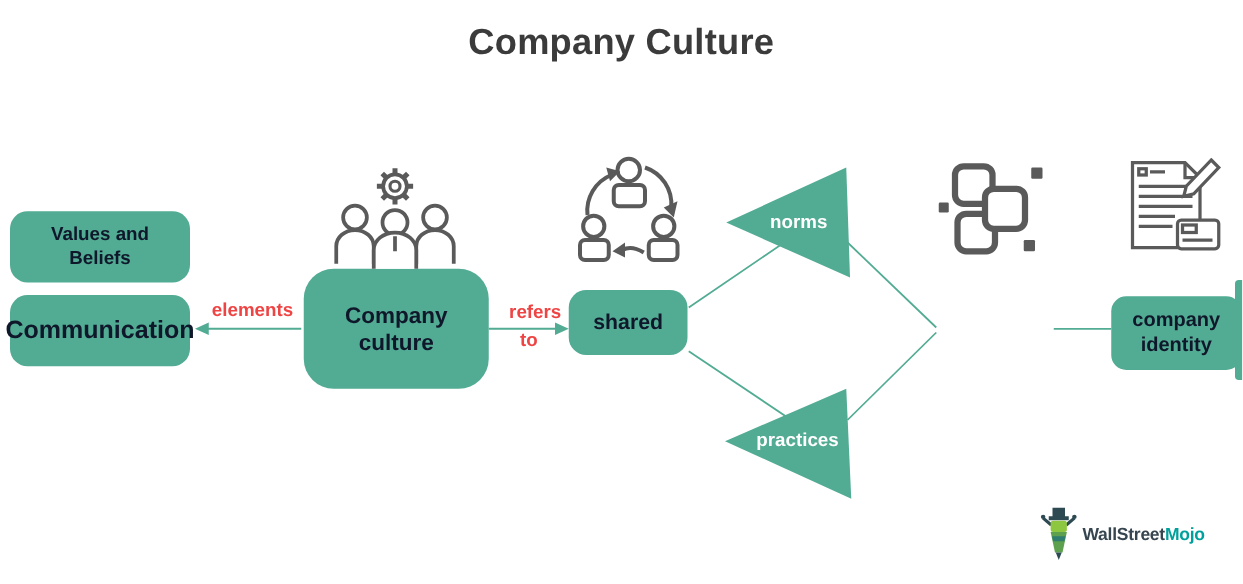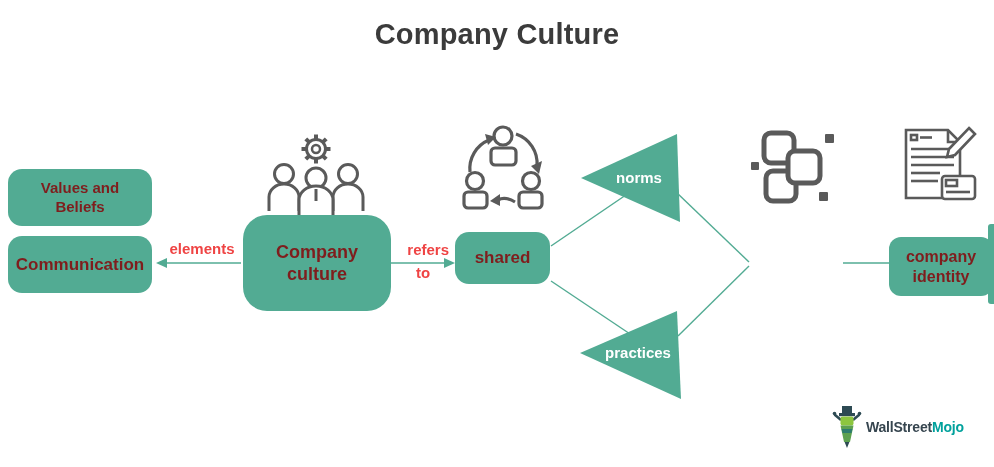--- a/index.html
+++ b/index.html
@@ -6,26 +6,26 @@
   .canvas{
     position:relative;width:994px;height:467px;background:#ffffff;
     font-family:"Liberation Sans",sans-serif;overflow:hidden;
   }
   .title{
     position:absolute;left:0;top:18px;width:994px;text-align:center;
     font-size:29px;font-weight:bold;color:#3b3b3b;letter-spacing:0.2px;
   }
   .layer{position:absolute;left:0;top:0;z-index:1;}
   .node{
-    position:absolute;z-index:2;background:#52ab93;color:#7f1d1d;
+    position:absolute;z-index:2;background:#52ab93;color:#0f172a;
     font-weight:bold;display:flex;align-items:center;justify-content:center;
     text-align:center;line-height:1.25;
   }
   .n-values{left:8px;top:169px;width:144px;height:57px;border-radius:14px;font-size:15px;padding:0 18px;box-sizing:border-box;}
-  .n-comm{left:8px;top:236px;width:144px;height:57px;border-radius:14px;font-size:17px;}
+  .n-comm{left:8px;top:236px;width:144px;height:57px;border-radius:14px;font-size:20px;}
   .n-work{left:8px;top:303px;width:144px;height:57px;border-radius:14px;font-size:15px;padding:0 18px;box-sizing:border-box;}
   .n-culture{left:243px;top:215px;width:148px;height:96px;border-radius:24px;font-size:18px;padding:0 24px;box-sizing:border-box;}
   .n-shared{left:455px;top:232px;width:95px;height:52px;border-radius:14px;font-size:17px;}
   .n-shaping{left:746px;top:238px;width:97px;height:50px;border-radius:10px;font-size:16px;}
   .n-identity{left:889px;top:237px;width:104px;height:59px;border-radius:12px;font-size:16px;padding:0 6px;box-sizing:border-box;}
   .edge-label{
     position:absolute;z-index:3;color:#ef4444;font-weight:bold;
     font-size:15px;text-align:center;
   }
   .l-elements{left:163px;top:240px;width:78px;}

